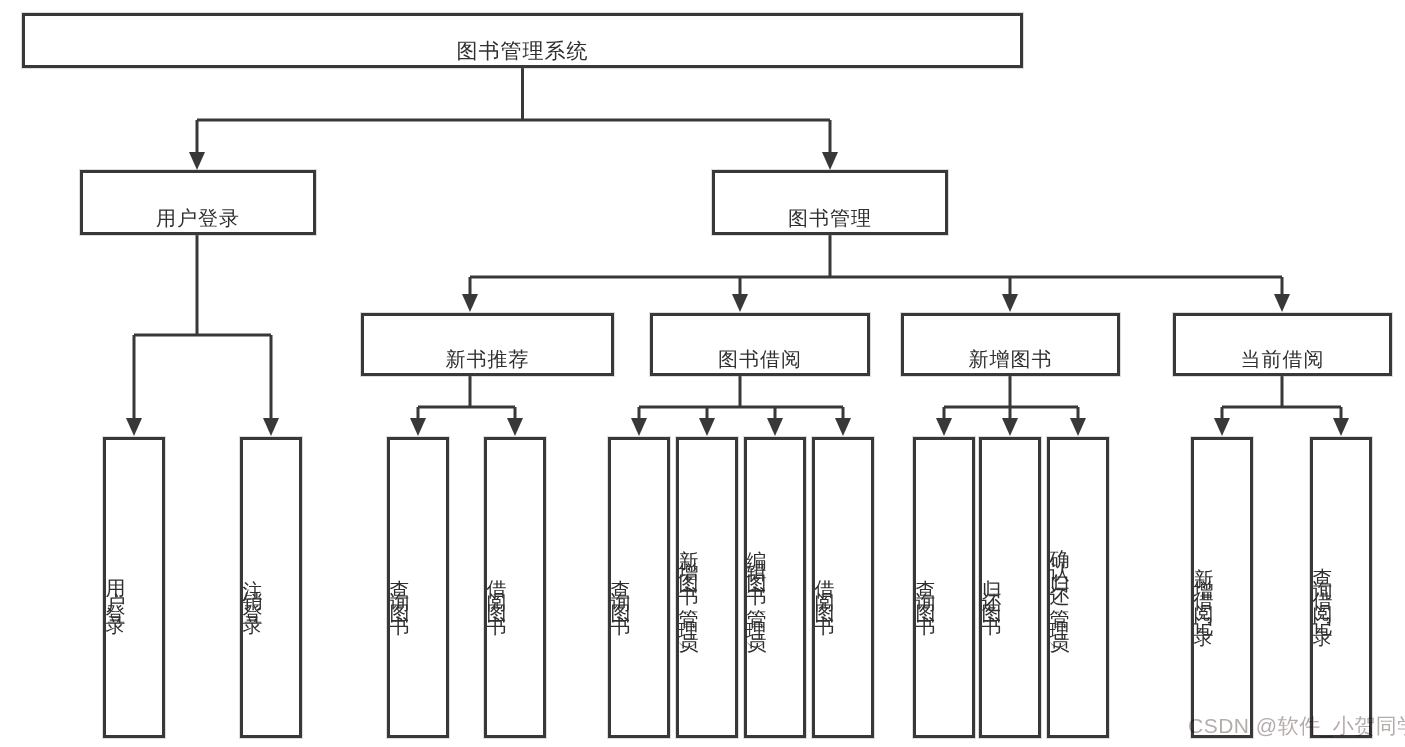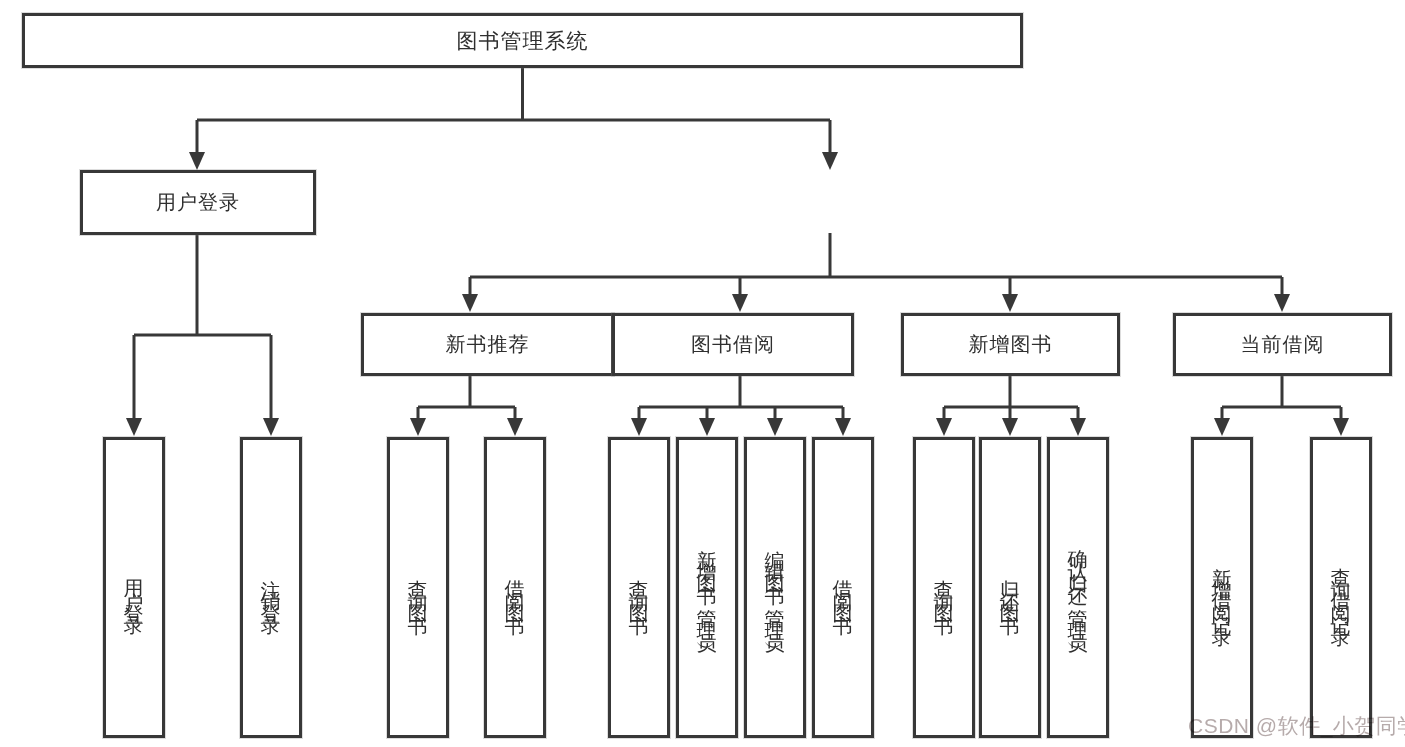--- a/index.html
+++ b/index.html
@@ -6,21 +6,21 @@
   body{
     width:1405px;height:747px;overflow:hidden;
     font-family:"Liberation Sans","DejaVu Sans",sans-serif;
     color:#2f2f2f;
   }
   .canvas{position:relative;width:1405px;height:747px;background:#fff;}
   svg.connectors{position:absolute;left:0;top:0;z-index:1;}
   .node{
     position:absolute;z-index:2;background:#fff;
     border:3px solid #383838;box-sizing:border-box;
-    display:flex;align-items:center;justify-content:center;
+    display:flex;align-items:flex-end;justify-content:center;
     font-size:20px;letter-spacing:1px;color:#2f2f2f;
     box-shadow:0 0 0 1px rgba(120,120,120,.25);
   }
   .node.root{font-size:21px;}
   .node.leaf{
     writing-mode:vertical-rl;text-orientation:mixed;
     font-size:20px;line-height:1;letter-spacing:12px;
     padding:6px 0;
   }
   .watermark{
@@ -98,25 +98,28 @@
     </g>
   </svg>
 
   <div class="node root" style="left:22px;top:13px;width:1001px;height:55px">
     <span>图书管理系统</span>
   </div>
 
   <div class="node" style="left:80px;top:170px;width:236px;height:65px">
     <span>用户登录</span>
   </div>
+  <div class="node" style="left:712px;top:170px;width:236px;height:65px">
+    <span>图书管理</span>
+  </div>
 
   <div class="node" style="left:361px;top:313px;width:253px;height:63px">
     <span>新书推荐</span>
   </div>
-  <div class="node" style="left:612px;top:313px;width:242px;height:63px">
+  <div class="node" style="left:650px;top:313px;width:220px;height:63px">
     <span>图书借阅</span>
   </div>
   <div class="node" style="left:901px;top:313px;width:219px;height:63px">
     <span>新增图书</span>
   </div>
   <div class="node" style="left:1173px;top:313px;width:219px;height:63px">
     <span>当前借阅</span>
   </div>
 
   <div class="node leaf" style="left:103px;top:437px;width:62px;height:301px">

